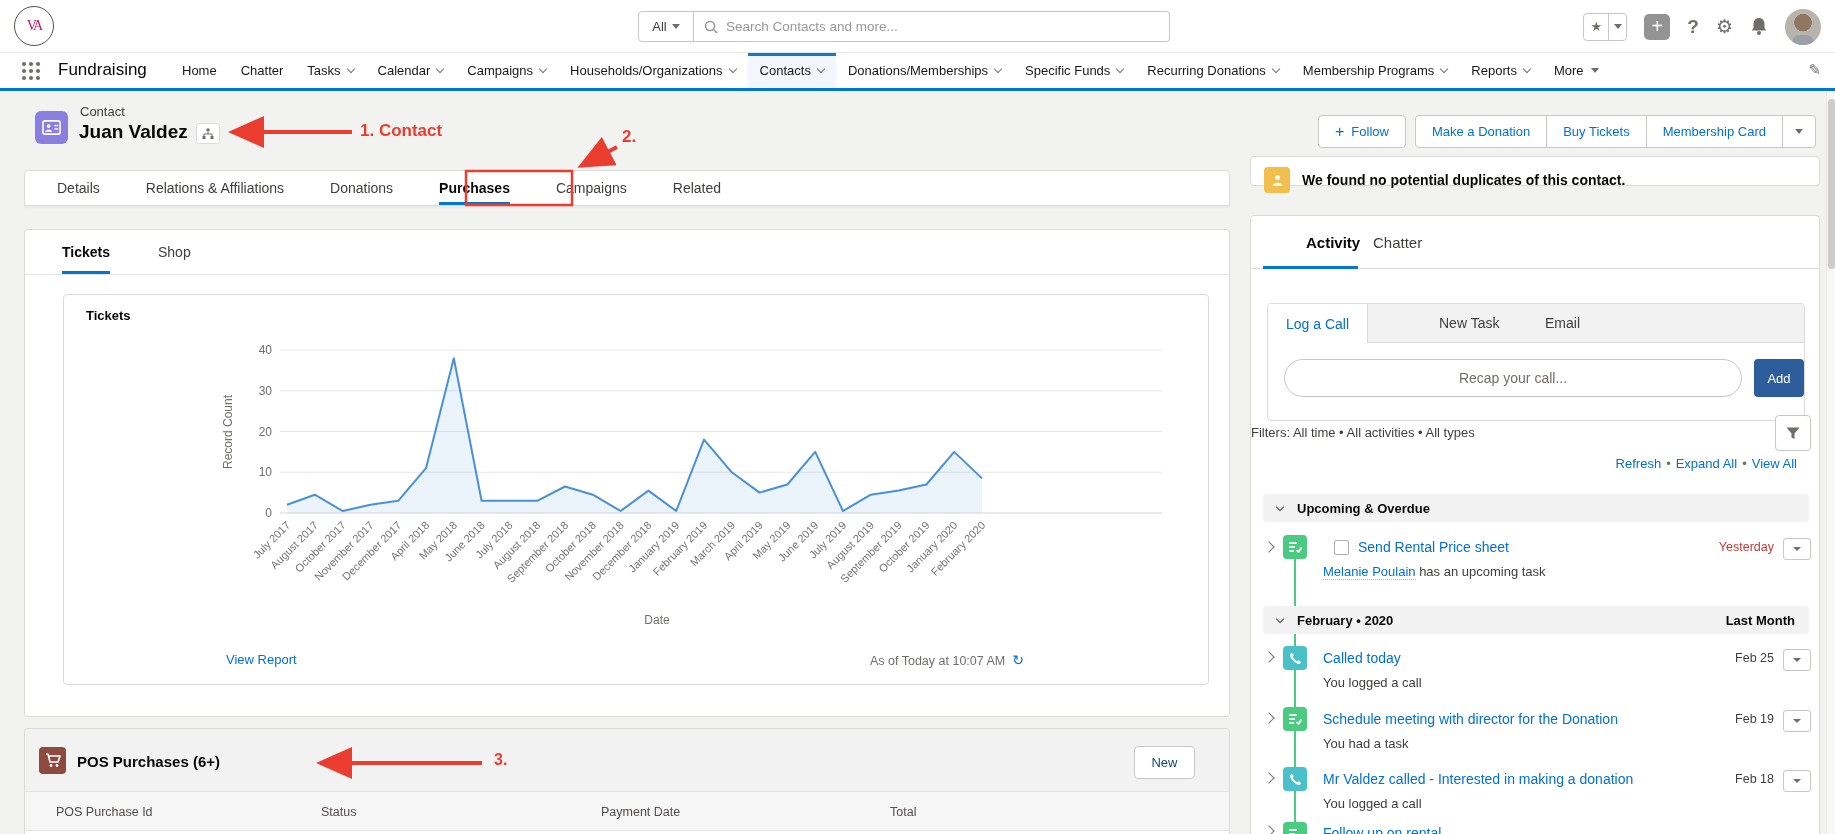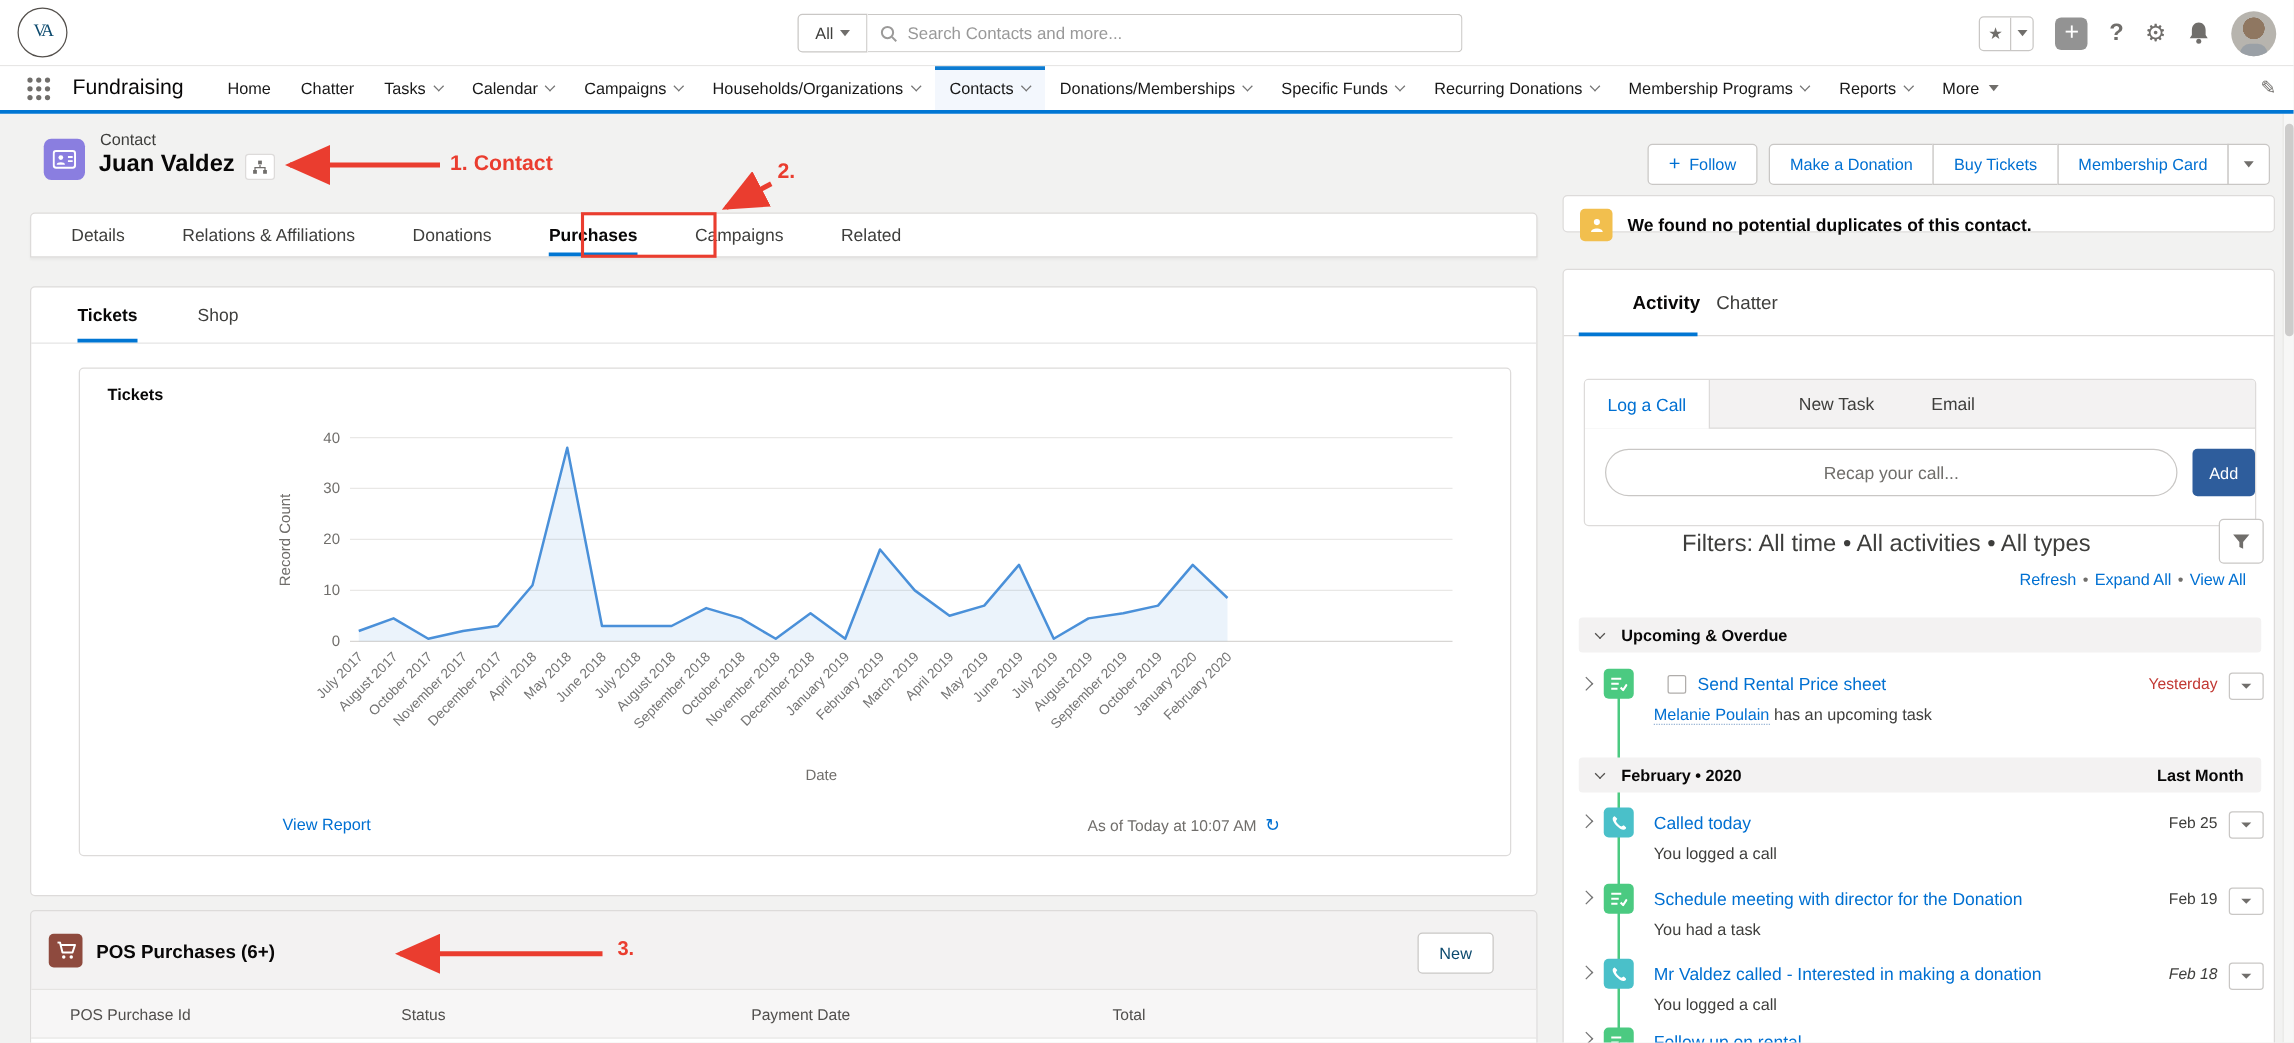--- a/index.html
+++ b/index.html
@@ -1,21 +1,21 @@
 <!DOCTYPE html>
 <html><head>
 <meta charset="utf-8">
 <style>
   * { margin:0; padding:0; box-sizing:border-box; }
   html,body { width:1835px; height:834px; overflow:hidden; }
   body { font-family:"Liberation Sans",sans-serif; background:#f2f2f1; position:relative; color:#3e3e3c; }
 
   
   .utility { position:absolute; left:0; top:0; width:1835px; height:53px; background:#fff; border-bottom:1px solid #e7e6e5; z-index:5;}
-  .va-logo { position:absolute; left:14px; top:6px; width:40px; height:40px; border:1.5px solid #54504c; border-radius:50%; display:flex; align-items:center; justify-content:center; font-size:14px; color:#0c4a6e; letter-spacing:-2px; font-family:"Liberation Serif",serif;}
+  .va-logo { position:absolute; left:14px; top:6px; width:40px; height:40px; border:1.5px solid #54504c; border-radius:50%; display:flex; align-items:center; justify-content:center; font-size:14px; color:#be185d; letter-spacing:-2px; font-family:"Liberation Serif",serif;}
   .gsearch { position:absolute; left:638px; top:11px; width:532px; height:31px; display:flex; }
   .gsearch .scope { width:56px; border:1px solid #c9c7c5; border-radius:4px 0 0 4px; display:flex; align-items:center; justify-content:center; gap:5px; font-size:13px; color:#3e3e3c; background:#fff; cursor:pointer;}
   .gsearch .sbox { flex:1; border:1px solid #c9c7c5; border-left:none; border-radius:0 4px 4px 0; display:flex; align-items:center; padding:0 10px; gap:8px; background:#fff;}
   .gsearch input { border:none; outline:none; flex:1; font-size:13.5px; font-family:inherit; color:#3e3e3c;}
   .gsearch input::placeholder { color:#999; }
   .util-icons { position:absolute; right:14px; top:0; height:53px; display:flex; align-items:center; gap:17px;}
   .starbox { display:flex; height:28px; border:1px solid #c9c7c5; border-radius:4px; overflow:hidden;}
   .starbox .half { width:24px; display:flex; align-items:center; justify-content:center; color:#706e6b; font-size:13px; cursor:pointer;}
   .starbox .half + .half { border-left:1px solid #c9c7c5; width:18px;}
   .plusbox { width:26px; height:26px; background:#939393; border-radius:5px; color:#fff; font-size:20px; line-height:24px; text-align:center; cursor:pointer;}
@@ -88,21 +88,21 @@
   .act-tab { position:absolute; top:18px; font-size:15px; cursor:pointer; color:#3e3e3c;}
   .act-tab.active { color:#080707; font-weight:bold;}
   .act-underline { position:absolute; left:12px; bottom:-1px; width:95px; height:3px; background:#0176d3;}
   .composer { position:absolute; left:16px; top:87px; width:538px; height:118px; border:1px solid #dddbda; border-radius:4px; background:#fff; overflow:hidden;}
   .composer-tabs { height:39px; background:#f3f2f2; border-bottom:1px solid #dddbda; position:relative; font-size:14px;}
   .ctab-active { position:absolute; left:0; top:0; width:100px; height:39px; background:#fff; border-right:1px solid #dddbda; color:#0070d2; display:flex; align-items:center; justify-content:center; cursor:pointer;}
   .ctab { position:absolute; top:11px; color:#3e3e3c; cursor:pointer;margin-left:45px;}
   .recap-input { position:absolute; left:16px; top:55px; width:458px; height:38px; border:1px solid #c9c7c5; border-radius:19px; text-align:center; font-size:14px; font-family:inherit; color:#3e3e3c; outline:none;}
   .recap-input::placeholder { color:#706e6b;}
   .add-btn { position:absolute; left:486px; top:55px; width:50px; height:38px; background:#2e5d9c; border:none; border-radius:4px; color:#fff; font-size:13px; cursor:pointer;}
-  .filters-line { position:absolute; left:0; top:209px; width:516px; text-align:center; font-size:19px; color:#3e3e3c;}
+  .filters-line { position:absolute; left:0; top:209px; width:516px; text-align:left; font-size:13px; color:#3e3e3c;}
   .filter-btn { position:absolute; left:524px; top:199px; width:36px; height:36px; border:1px solid #c9c7c5; border-radius:4px; background:#fff; display:flex; align-items:center; justify-content:center; cursor:pointer;}
   .links-line { position:absolute; left:0; top:240px; width:546px; text-align:right; font-size:13px; color:#0070d2;}
   .links-line .sep { color:#706e6b; margin:0 5px;}
   .links-line span[data-interactable="true"] { cursor:pointer;}
   .sect-bar { position:absolute; left:12px; width:546px; height:28px; background:#f3f2f2; border-radius:3px; display:flex; align-items:center; gap:14px; padding:0 14px; font-size:13px; font-weight:bold; color:#080707; z-index:2;}
   .sect-bar .right { margin-left:auto;}
   .timeline { position:absolute; left:43px; width:2px; background:#4bca81; z-index:1;}
   .feed-chv { position:absolute; left:14px; width:8px; height:8px; border-right:1.6px solid #747474; border-bottom:1.6px solid #747474; transform:rotate(-45deg); cursor:pointer; z-index:3;}
   .feed-icon { position:absolute; left:32px; width:24px; height:24px; border-radius:4px; display:flex; align-items:center; justify-content:center; z-index:3;}
   .feed-icon.task { background:#4bca81;}
@@ -471,21 +471,21 @@
   </div>
 
   <div data-interactable="false">
     <span class="feed-chv" style="top:558px;" data-interactable="true"></span>
     <div class="feed-icon call" style="top:551px;" data-interactable="false">
       <svg width="13" height="13" viewBox="0 0 14 14">
           <path d="M3.2 1.2 C2.4 1 1.3 2 1.2 3.2 C1 6.5 7.5 13 10.8 12.8 C12 12.7 13 11.6 12.8 10.8 L10.8 8.8 L8.8 10 C7 9.3 4.7 7 4 5.2 L5.2 3.2 Z" fill="#fff"></path>
         </svg>
     </div>
     <a class="feed-title" style="left:72px; top:555px;" data-interactable="true">Mr Valdez called - Interested in making a donation</a>
-    <div class="feed-date" style="left:403px; top:556px;font-style:italic;" data-interactable="false">Feb 18</div>
+    <div class="feed-date" style="left:403px; top:556px;" data-interactable="false">Feb 18</div>
     <div class="feed-menu" style="top:554px;" data-interactable="true">
         <span class="tri"></span>
       </div>
     <div class="feed-sub" style="left:72px; top:580px;" data-interactable="false">You logged a call</div>
   </div>
 
   <div data-interactable="false">
     <span class="feed-chv" style="top:611px;" data-interactable="true"></span>
     <div class="feed-icon task" style="top:606px;" data-interactable="false">
       <svg width="14" height="12" viewBox="0 0 14 12">

